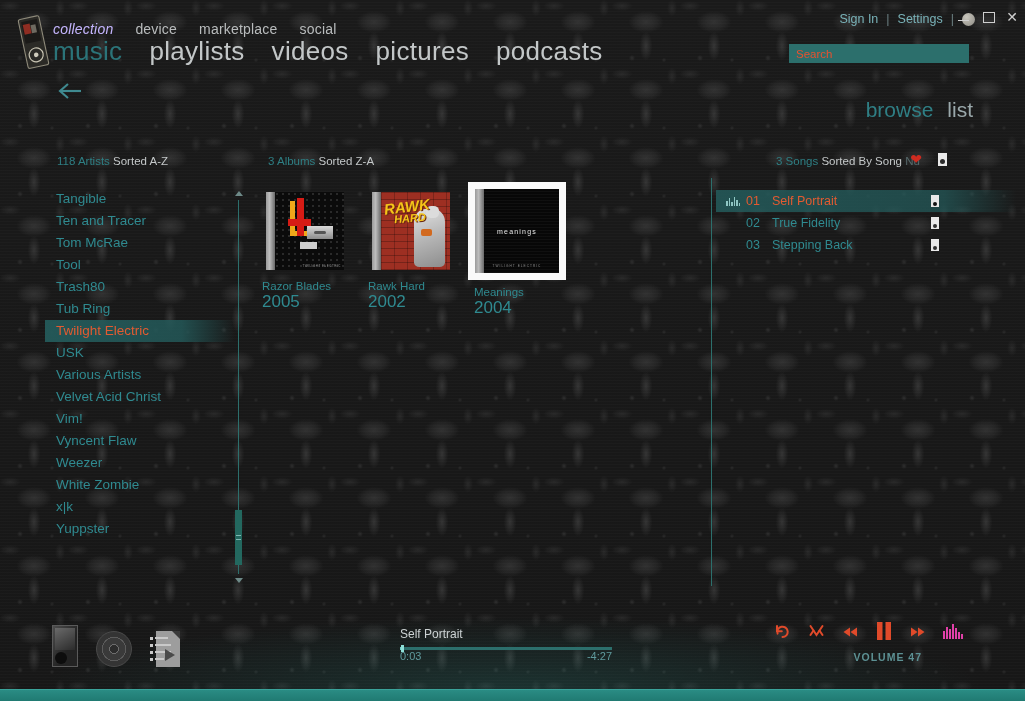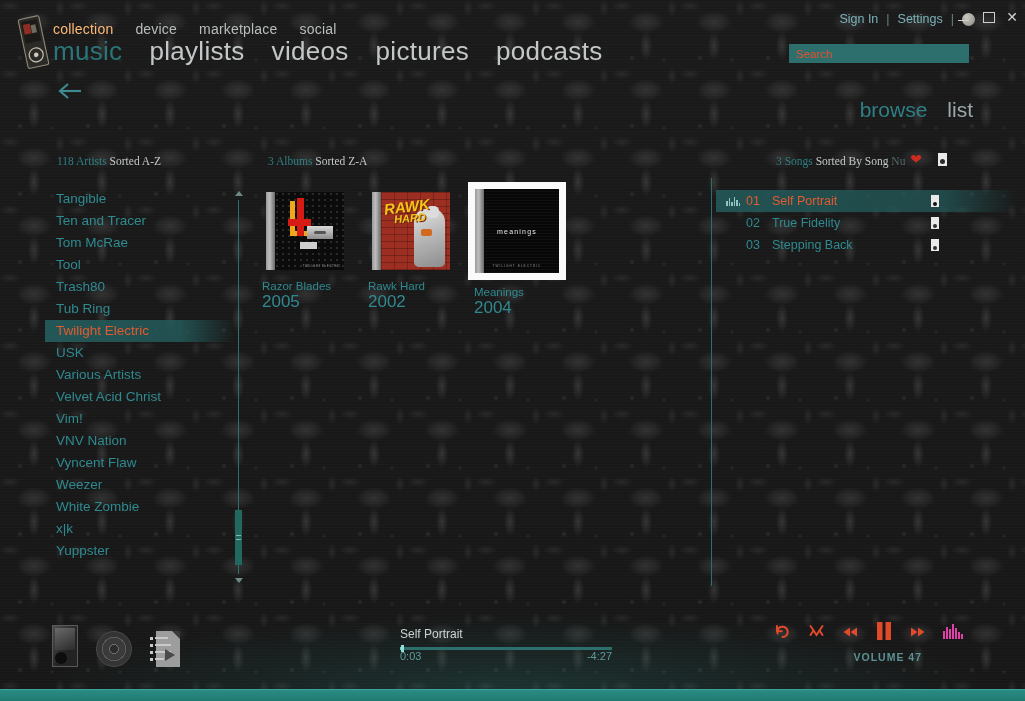--- a/index.html
+++ b/index.html
@@ -53,21 +53,21 @@
   .zune-logo {
     position: absolute; left: 16px; top: 14px; width: 36px; height: 56px;
   }
   .nav-tier1 {
     position: absolute; left: 53px; top: 21px;
     display: flex; gap: 22px; align-items: baseline;
   }
   .nav-tier1 span {
     font-size: 14px; letter-spacing: .2px;
   }
-  .t1-active { color: #fdba74; }
+  .t1-active { color: #c4b5fd; font-style: italic; }
   .t1-idle { color: #b9bcbd; }
   .nav-tier2 {
     position: absolute; left: 53px; top: 36px;
     display: flex; gap: 27px; align-items: baseline;
   }
   .nav-tier2 span { font-size: 26px; letter-spacing: .3px; }
   .t2-active { color: #2b7479; }
   .t2-idle { color: #c3c7c8; }
   .account-row {
     position: absolute; right: 50px; top: 12px;
@@ -103,27 +103,27 @@
   }
   .search-box input::placeholder { color: #e8512f; opacity: 1; }
   
   .back-arrow {
     position: absolute; left: 57px; top: 80px;
     width: 26px; height: 22px; cursor: pointer;
   }
   
   .view-toggle {
     position: absolute; right: 52px; top: 98px;
-    display: flex; gap: 20px; align-items: baseline;
+    display: flex; gap: 14px; align-items: baseline;
   }
   .view-toggle span { font-size: 21px; }
   .vt-active { color: #2f7f85; }
   .vt-idle { color: #9aa8ab; }
   
-  .col-head { position: absolute; font-size: 11.5px; white-space: nowrap; font-family: Liberation Serif, serif; }
+  .col-head { position: absolute; font-size: 11.5px; white-space: nowrap; }
   .ch-count { color: #2e7f84; }
   .ch-sort { color: #c4c8c9; }
   .ch-dim { color: #56696b; }
   #head-artists { left: 57px; top: 155px; }
   #head-albums  { left: 268px; top: 155px; }
   #head-songs   { left: 776px; top: 155px; }
   .head-icons { position: absolute; top: 152px; right: 78px; display: flex; gap: 16px; align-items: center; }
   .heart-icon { color: #cf2b20; font-size: 14px; line-height: 14px; cursor: pointer; }
   .device-icon-sm {
     width: 9px; height: 13px; background: #e9e9e9; position: relative; cursor: pointer;
@@ -428,21 +428,20 @@
       <div class="artist-row"><span>Ten and Tracer</span></div>
       <div class="artist-row"><span>Tom McRae</span></div>
       <div class="artist-row"><span>Tool</span></div>
       <div class="artist-row"><span>Trash80</span></div>
       <div class="artist-row"><span>Tub Ring</span></div>
       <div class="artist-row selected"><span>Twilight Electric</span></div>
       <div class="artist-row"><span>USK</span></div>
       <div class="artist-row"><span>Various Artists</span></div>
       <div class="artist-row"><span>Velvet Acid Christ</span></div>
       <div class="artist-row"><span>Vim!</span></div>
-      <div class="artist-row"><span>VNV Nation</span></div>
       <div class="artist-row"><span>Vyncent Flaw</span></div>
       <div class="artist-row"><span>Weezer</span></div>
       <div class="artist-row"><span>White Zombie</span></div>
       <div class="artist-row"><span>x|k</span></div>
       <div class="artist-row"><span>Yuppster</span></div>
     </div>
   <div class="artist-scroll">
     <div class="as-arrow as-up"></div>
     <div class="as-track"></div>
     <div class="as-thumb"></div>

